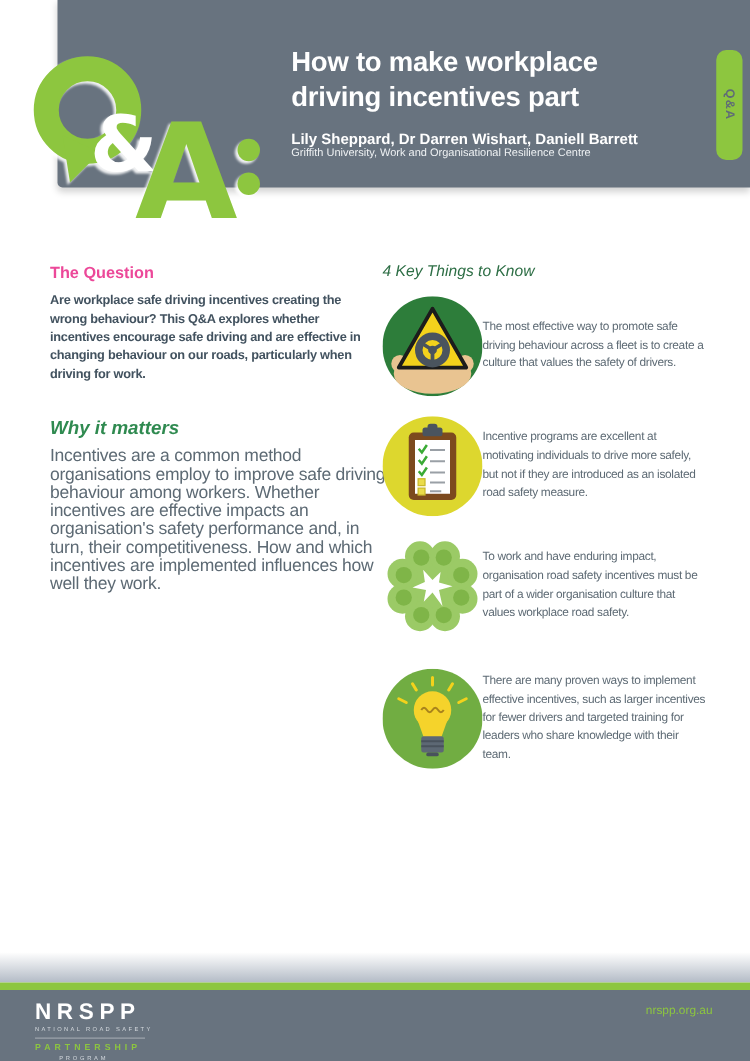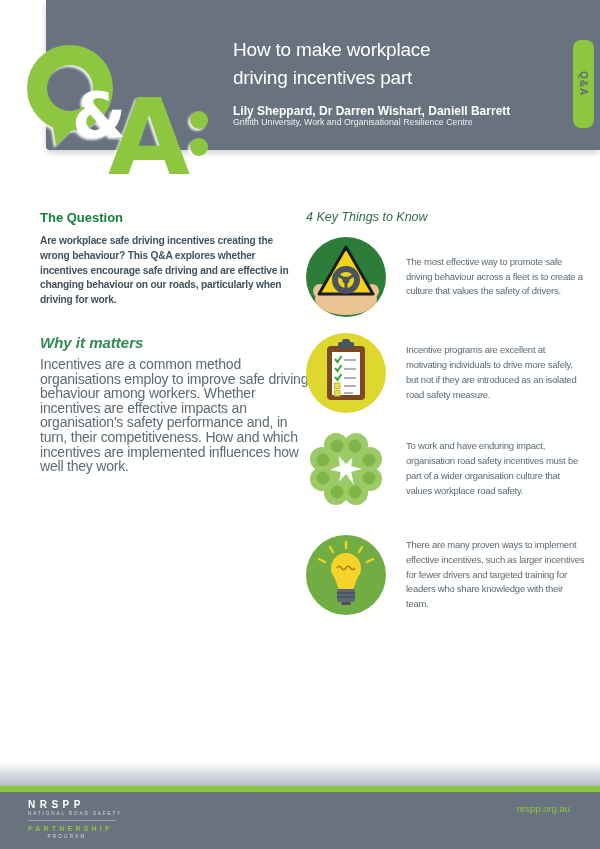--- a/index.html
+++ b/index.html
@@ -7,78 +7,78 @@
     width:600px;height:849px;position:relative;overflow:hidden;background:#ffffff;
     font-family:"Liberation Sans",sans-serif;-webkit-font-smoothing:antialiased;
   }
   
   .header-block{
     position:absolute;left:46px;top:0;width:554px;height:150px;
     background:#68737f;border-bottom-left-radius:4px;
     box-shadow:0 3px 6px rgba(0,0,0,.18);
   }
   .page-title{
-    position:absolute;left:233px;top:36px;color:#ffffff;font-weight:normal;
-    font-size:19px;line-height:28px;letter-spacing:-0.2px;
+    position:absolute;left:233px;top:36px;color:#ffffff;font-weight:bold;
+    font-size:22px;line-height:28px;letter-spacing:-0.2px;
   }
   .authors{
     position:absolute;left:233px;top:104px;color:#ffffff;font-weight:bold;
     font-size:12px;letter-spacing:0;
   }
   .affiliation{
     position:absolute;left:233px;top:117px;color:#eef1f3;font-size:8.8px;font-weight:normal;
   }
   .side-tab{
     position:absolute;right:6px;top:40px;width:21px;height:88px;background:#8dc63f;
     border-radius:8px;display:flex;align-items:center;justify-content:center;
   }
   .side-tab span{
     writing-mode:vertical-rl;color:#5f6b77;font-size:10px;letter-spacing:1px;font-weight:bold;
   }
   
   .qa-logo{position:absolute;left:22px;top:36px;filter:drop-shadow(-2px 2px 1px rgba(255,255,255,.9));}
   
   .question-heading{
-    position:absolute;left:40px;top:210px;color:#15803d;font-weight:bold;font-size:13px;
+    position:absolute;left:40px;top:210px;color:#ec4899;font-weight:bold;font-size:13px;
   }
   .question-body{
     position:absolute;left:40px;top:234px;width:262px;color:#42525f;font-weight:bold;
     font-size:10.2px;line-height:14.8px;letter-spacing:-0.2px;
   }
   .why-heading{
     position:absolute;left:40px;top:334px;color:#2f8a50;font-weight:bold;font-style:italic;font-size:15px;
   }
   .why-body{
     position:absolute;left:40px;top:357px;width:272px;color:#5d6a74;
     font-size:14px;line-height:14.6px;letter-spacing:-0.2px;
   }
   
   .key-heading{
     position:absolute;left:306px;top:210px;color:#2d6e45;font-weight:normal;font-style:italic;font-size:12.5px;
   }
   .key-item{
-    position:absolute;left:306px;width:280px;display:flex;align-items:center;gap:20px;
+    position:absolute;left:306px;width:280px;display:flex;align-items:center;
   }
   .key-item .icon{flex:0 0 80px;width:80px;height:80px;}
   .key-item .txt{
     width:180px;color:#5d6a74;font-size:9.5px;line-height:14.8px;letter-spacing:-0.25px;
   }
   .item-1{top:237px;}
   .item-2{top:333px;}
   .item-3{top:429px;}
   .item-4{top:535px;}
   
   .footer-shadow{
     position:absolute;left:0;top:762px;width:600px;height:24px;
     background:linear-gradient(#fefefe,#b3bbc6);
   }
   .footer-greenline{position:absolute;left:0;top:786px;width:600px;height:6px;background:#8dc63f;}
   .footer-block{position:absolute;left:0;top:792px;width:600px;height:57px;background:#68737f;}
   .nrspp-logo{position:absolute;left:28px;top:799px;width:120px;color:#fff;}
-  .nrspp-name{font-size:10px;letter-spacing:4.5px;font-weight:600;color:#ffffff;}
+  .nrspp-name{font-size:18px;letter-spacing:4.5px;font-weight:600;color:#ffffff;}
   .nrspp-sub{font-size:4.6px;letter-spacing:1.9px;color:#d4d9de;margin-top:1px;}
   .nrspp-divider{width:88px;height:1px;background:rgba(255,255,255,.35);margin:4px 0 4px 0;}
   .nrspp-partnership{font-size:7px;letter-spacing:3.2px;font-weight:bold;color:#8dc63f;}
   .nrspp-program{font-size:4.6px;letter-spacing:2.2px;color:#d4d9de;margin-top:2px;text-align:center;width:78px;}
   .footer-site{
     position:absolute;right:30px;top:803px;color:#8dc63f;font-size:9.5px;text-align:right;text-decoration:none;
   }
   .footer-date{
     position:absolute;right:30px;top:818px;color:#ffffff;font-size:10px;text-align:right;margin-top:36px;
   }

